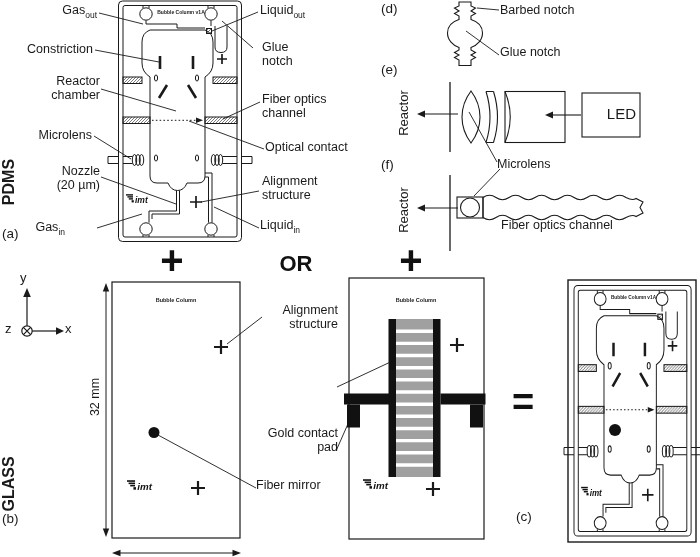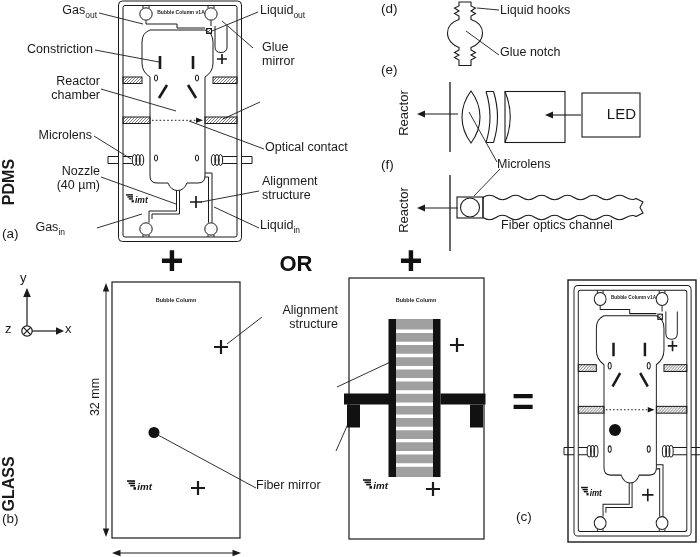--- a/index.html
+++ b/index.html
@@ -206,54 +206,58 @@
     <circle cx="615" cy="430" r="6" fill="#111" stroke="none"></circle>
   </g>
 </svg>
 
   <div class="lbl r" style="right:603px;top:3px"><span>Gas</span><sub>out</sub></div>
   <div class="lbl r" style="right:607px;top:42px">Constriction</div>
   <div class="lbl r" style="right:600px;top:74px">Reactor
 chamber</div>
   <div class="lbl r" style="right:608px;top:128px">Microlens</div>
   <div class="lbl r" style="right:600px;top:164px">Nozzle
-(40 µm)</div>
+(20 µm)</div>
   <div class="lbl r" style="right:635px;top:220px"><span>Gas</span><sub>in</sub></div>
   <div class="lbl rot big" style="left:-19px;top:172px;width:58px;height:20px">PDMS</div>
   <div class="lbl tag" style="left:2px;top:226px">(a)</div>
 
   <div class="lbl" style="left:260px;top:3px"><span>Liquid</span><sub>out</sub></div>
   <div class="lbl" style="left:262px;top:40px">Glue
-mirror</div>
+notch</div>
+  <div class="lbl" style="left:262px;top:92px">Fiber optics
+channel</div>
   <div class="lbl" style="left:265px;top:140px">Optical contact</div>
   <div class="lbl" style="left:262px;top:174px">Alignment
 structure</div>
   <div class="lbl" style="left:260px;top:218px"><span>Liquid</span><sub>in</sub></div>
 
   <div class="op" style="left:150px;top:240px;width:44px;height:40px;font-size:40px;line-height:40px">+</div>
   <div class="op" style="left:278px;top:251px;width:36px;font-size:22px">OR</div>
   <div class="op" style="left:389px;top:240px;width:44px;height:40px;font-size:40px;line-height:40px">+</div>
   <div class="op" style="left:501px;top:384px;width:44px;height:36px;font-size:38px;line-height:36px">=</div>
 
   <div class="lbl tag" style="left:381px;top:1px">(d)</div>
-  <div class="lbl" style="left:500px;top:3px">Liquid hooks</div>
+  <div class="lbl" style="left:500px;top:3px">Barbed notch</div>
   <div class="lbl" style="left:500px;top:45px">Glue notch</div>
   <div class="lbl tag" style="left:381px;top:62px">(e)</div>
   <div class="lbl rot" style="left:376px;top:104px;width:60px;height:18px;font-size:13px">Reactor</div>
   <div class="lbl c" style="left:586px;top:106px;width:50px;font-size:15px">LED</div>
   <div class="lbl" style="left:497px;top:157px">Microlens</div>
   <div class="lbl tag" style="left:381px;top:157px">(f)</div>
   <div class="lbl rot" style="left:376px;top:201px;width:60px;height:18px;font-size:13px">Reactor</div>
   <div class="lbl" style="left:501px;top:218px">Fiber optics channel</div>
 
   <div class="lbl" style="left:20px;top:271px;font-size:13px">y</div>
   <div class="lbl" style="left:65px;top:322px;font-size:13px">x</div>
   <div class="lbl" style="left:5px;top:322px;font-size:13px">z</div>
 
   <div class="lbl rot big" style="left:-19px;top:474px;width:58px;height:20px">GLASS</div>
   <div class="lbl tag" style="left:2px;top:511px">(b)</div>
   <div class="lbl rot" style="left:66px;top:389px;width:60px;height:16px">32 mm</div>
   <div class="lbl c" style="left:146px;top:561px;width:60px">16 mm</div>
   <div class="lbl c" style="left:260px;top:303px;width:78px">Alignment
 structure</div>
+  <div class="lbl c" style="left:252px;top:426px;width:86px">Gold contact
+pad</div>
   <div class="lbl" style="left:256px;top:478px">Fiber mirror</div>
   <div class="lbl tag" style="left:516px;top:509px">(c)</div>
 </div>
 
 </body></html>

